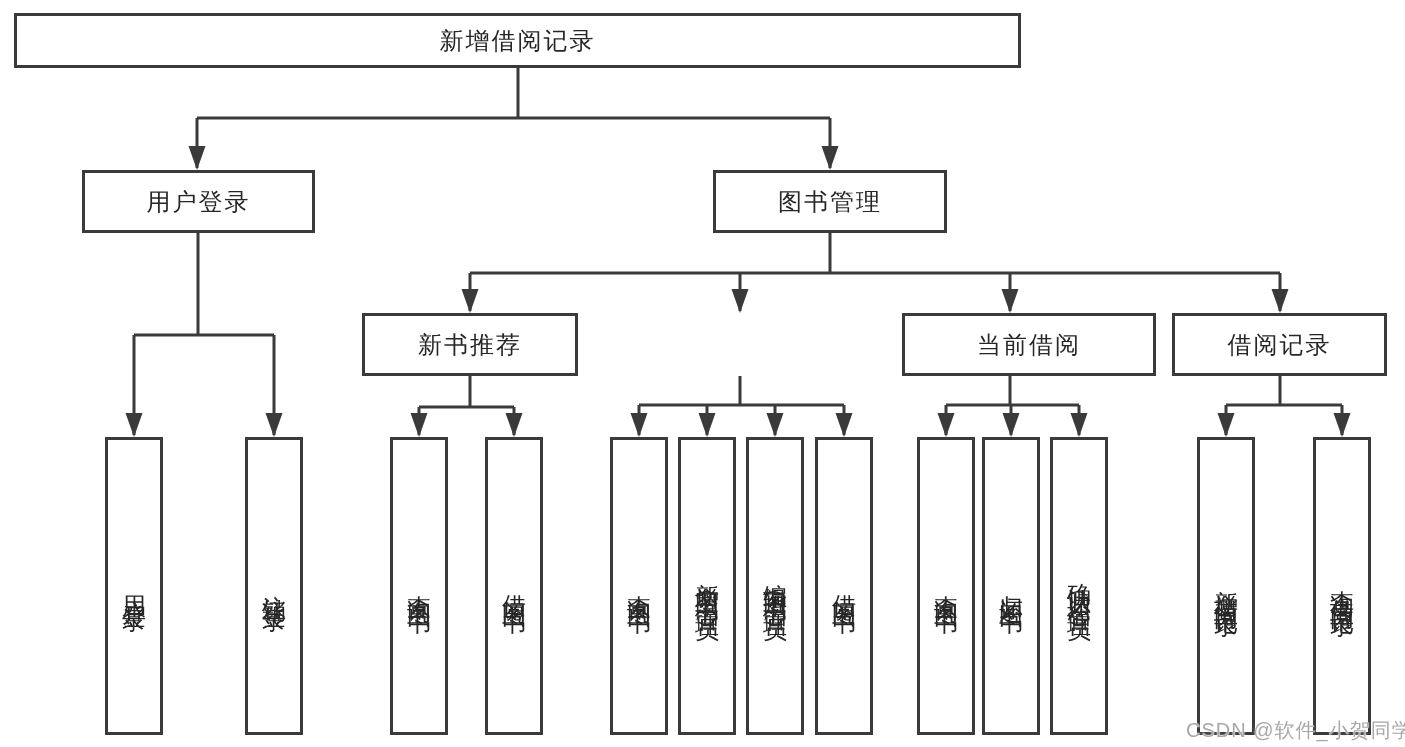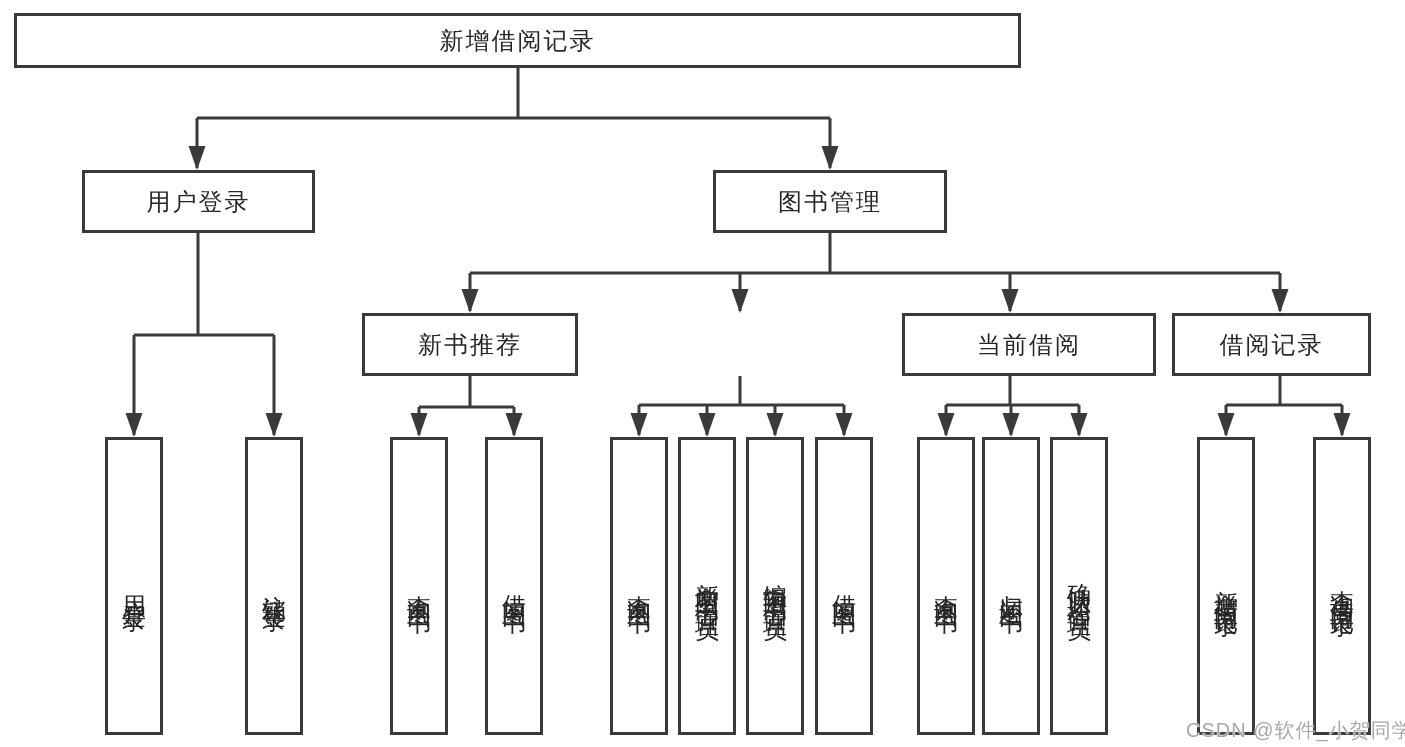--- a/index.html
+++ b/index.html
@@ -34,21 +34,21 @@
   
   .n-root   { left: 14px;   top: 13px;  width: 1007px; height: 55px; }
   
   .n-ulogin { left: 82px;   top: 170px; width: 233px;  height: 63px; }
   .n-bmgmt  { left: 713px;  top: 170px; width: 234px;  height: 63px; }
   
   .lvl2 { top: 313px; height: 63px; }
   .n-newrec { left: 362px;  width: 216px; }
   .n-borrow { left: 632px;  width: 215px; }
   .n-curr   { left: 902px;  width: 254px; }
-  .n-record { left: 1172px; width: 199px; }
+  .n-record { left: 1172px; width: 215px; }
   
   .leaf { top: 437px; width: 58px; height: 298px; }
   .lf1  { left: 105px; }
   .lf2  { left: 245px; }
   .lf3  { left: 390px; }
   .lf4  { left: 485px; }
   .lf5  { left: 610px; }
   .lf6  { left: 678px; }
   .lf7  { left: 746px; }
   .lf8  { left: 815px; }

